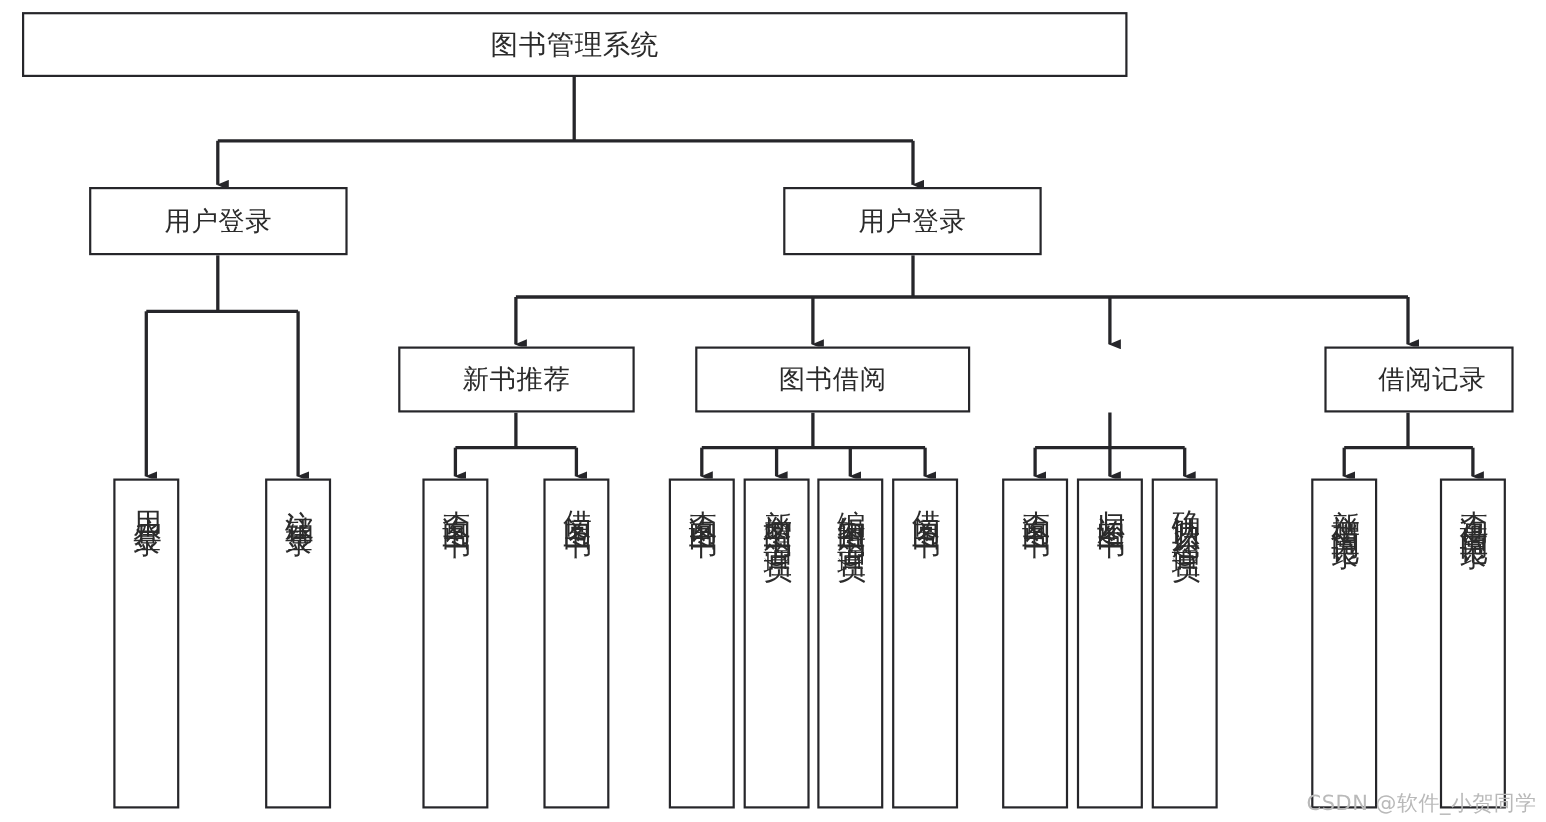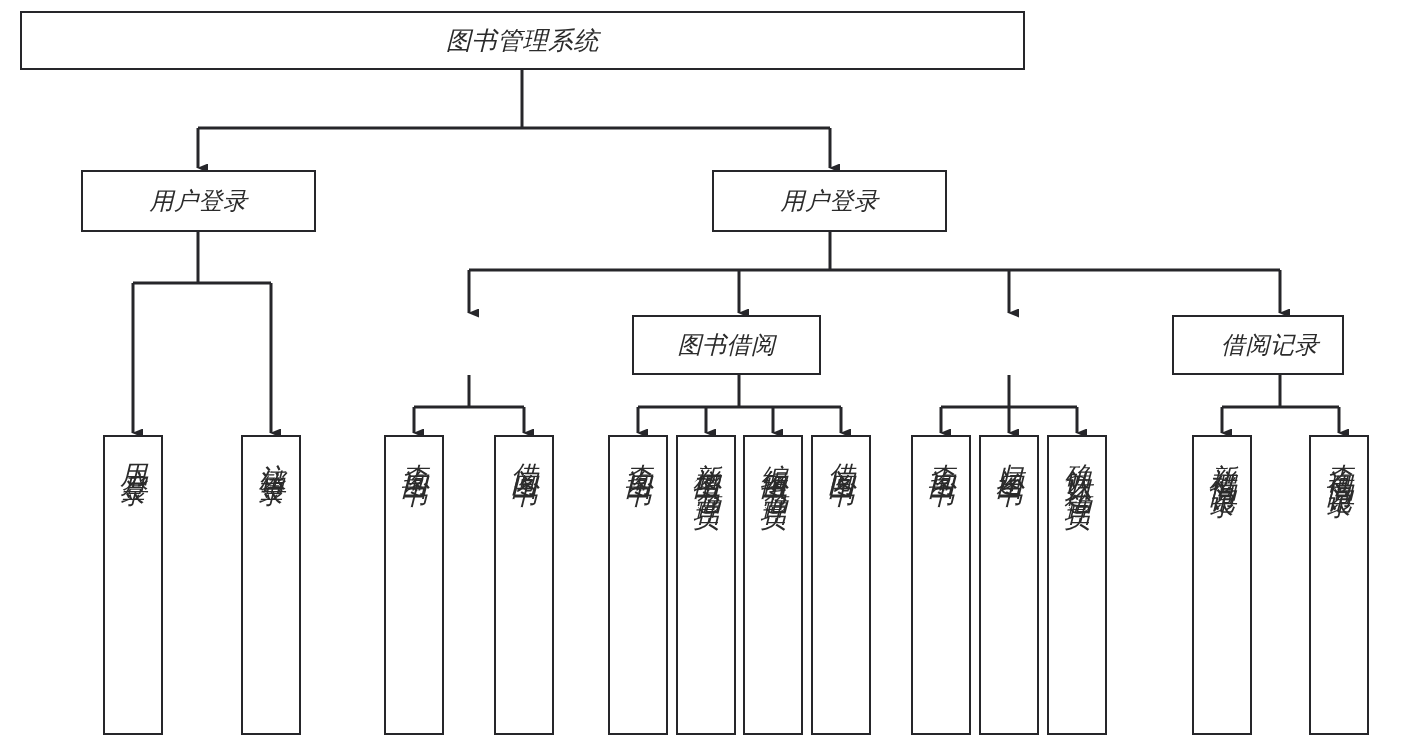--- a/index.html
+++ b/index.html
@@ -29,21 +29,20 @@
   }
   
   .node {
     position: absolute;
     box-sizing: border-box;
     background: #ffffff;
     border: 2.5px solid #26262a;
     display: flex;
     align-items: center;
     justify-content: center;
-    font-style: italic;
   }
   .node-label {
     color: #2b2b2b;
     line-height: 1.18;
     white-space: nowrap;
     letter-spacing: 0.5px;
   }
   .node-root .node-label { font-size: 25px; }
   .node-l2 .node-label  { font-size: 24px; }
   .node-l3 .node-label  { font-size: 24px; }
@@ -141,27 +140,30 @@
   </div>
 
   <div class="node node-l2" style="left:81px; top:170px; width:235px; height:62px;">
     <span class="node-label">用户登录</span>
   </div>
 
   <div class="node node-l2" style="left:712px; top:170px; width:235px; height:62px;">
     <span class="node-label">用户登录</span>
   </div>
 
-
-  <div class="node node-l3" style="left:632px; top:315px; width:189px; height:60px;">
+  <div class="node node-l3" style="left:362px; top:315px; width:215px; height:60px;">
+    <span class="node-label">新书推荐</span>
+  </div>
+
+  <div class="node node-l3" style="left:632px; top:315px; width:250px; height:60px;">
     <span class="node-label">图书借阅</span>
   </div>
 
 
-  <div class="node node-l3" style="left:1172px; top:315px; width:172px; height:60px;padding-left:24px;">
+  <div class="node node-l3" style="left:1204px; top:315px; width:172px; height:60px;padding-left:24px;">
     <span class="node-label">借阅记录</span>
   </div>
 
   <div class="node node-leaf" style="left:103px; top:435px; width:60px; height:300px;">
     <span class="node-label">用户登录</span>
   </div>
 
   <div class="node node-leaf" style="left:241px; top:435px; width:60px; height:300px;">
     <span class="node-label">注销登录</span>
   </div>
@@ -203,14 +205,15 @@
   </div>
 
   <div class="node node-leaf" style="left:1192px; top:435px; width:60px; height:300px;">
     <span class="node-label">新增借阅记录</span>
   </div>
 
   <div class="node node-leaf" style="left:1309px; top:435px; width:60px; height:300px;">
     <span class="node-label">查询借阅记录</span>
   </div>
 
+  <div id="watermark">CSDN @软件_小贺同学</div>
 
 </div>
 
 </body></html>

